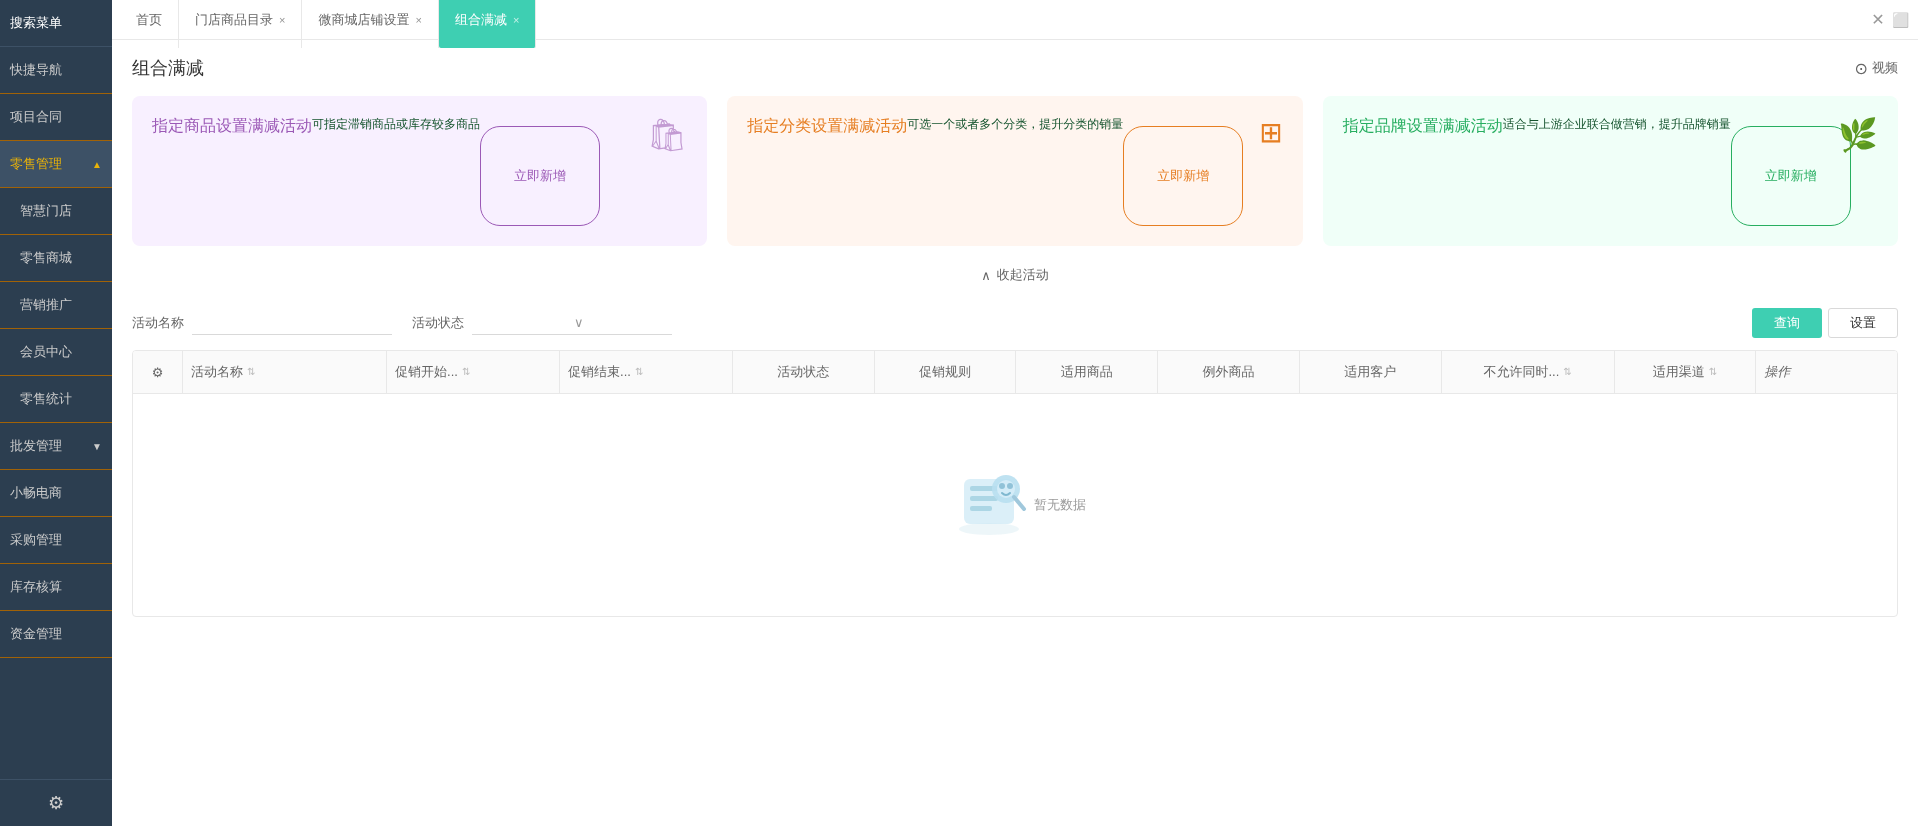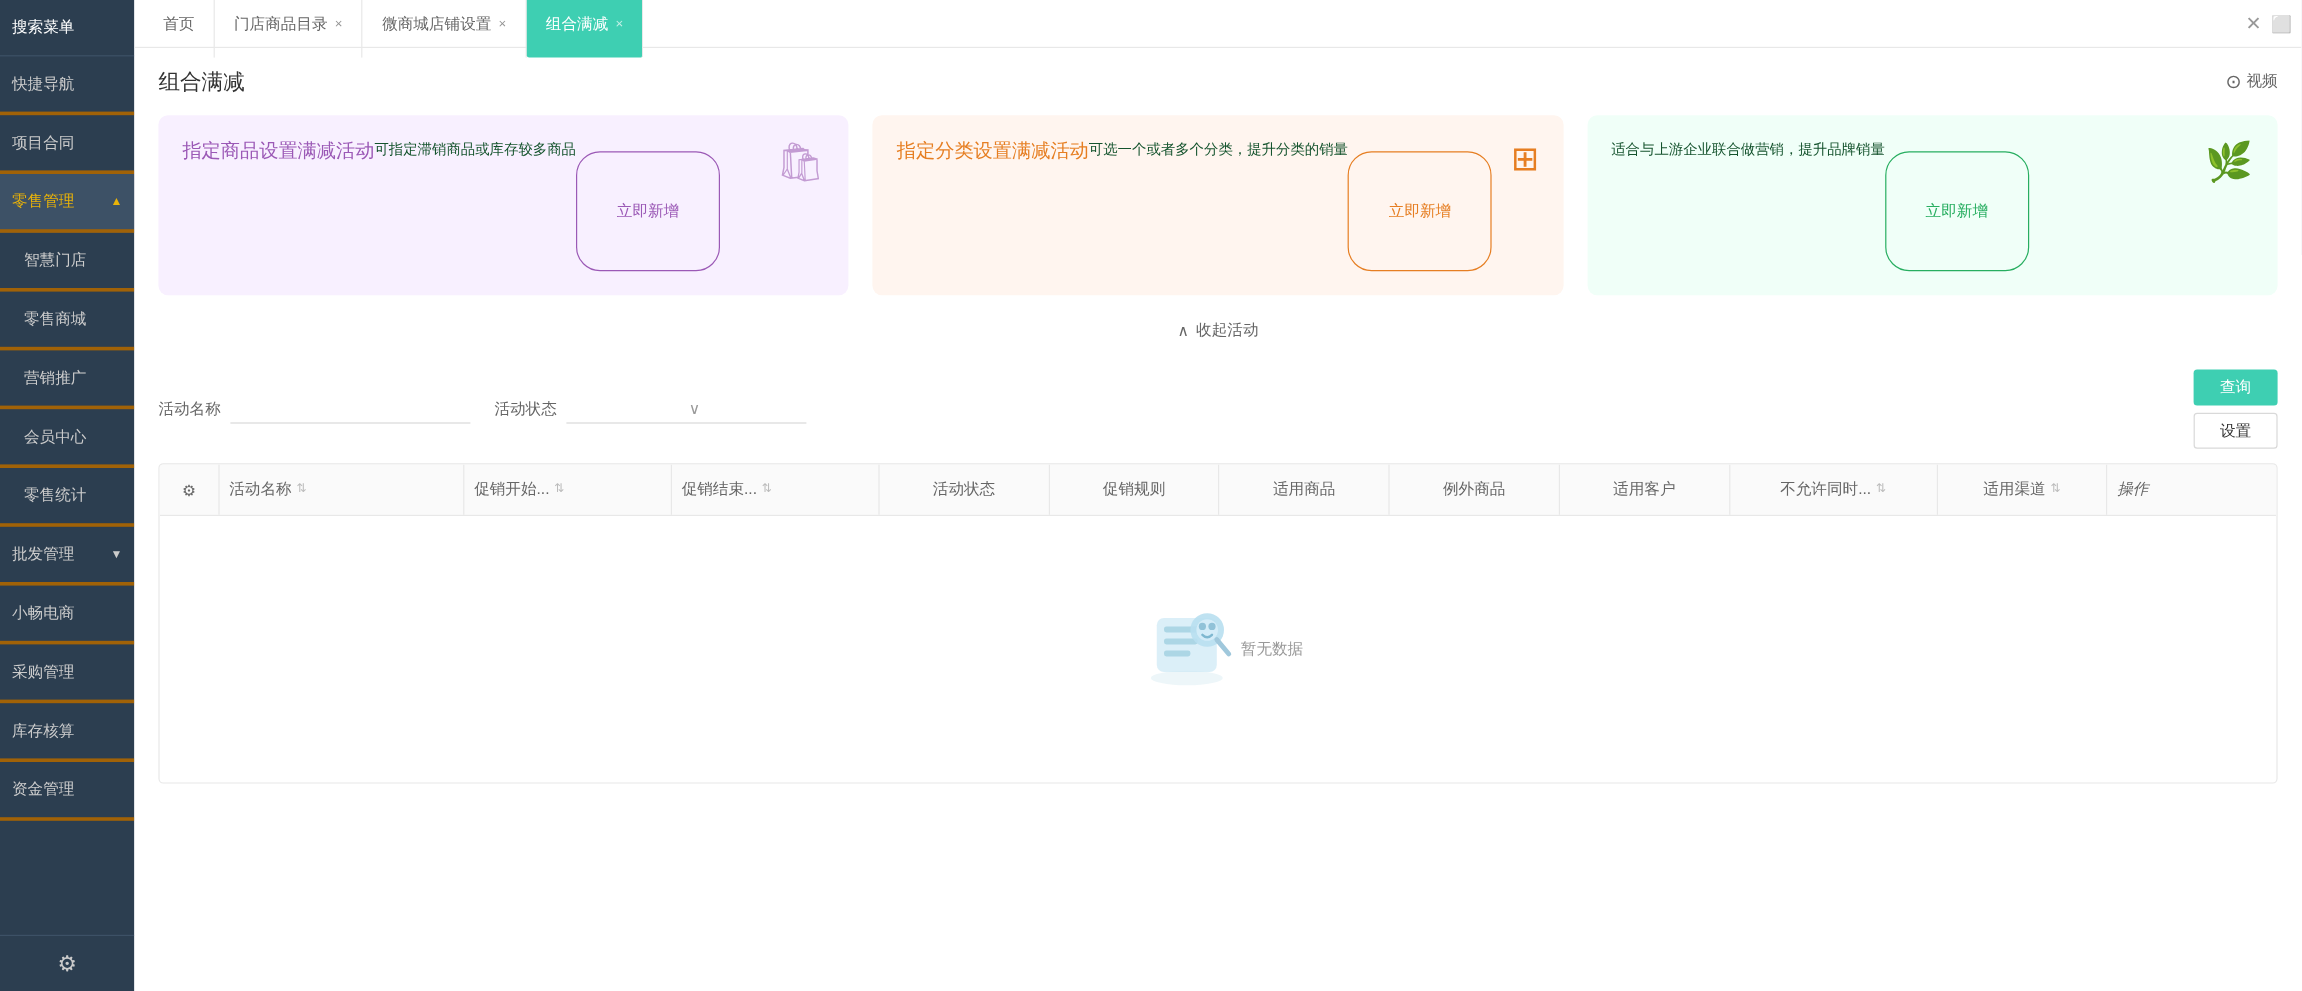--- a/index.html
+++ b/index.html
@@ -20,21 +20,21 @@
       color: #fff;
       font-size: 13px;
       cursor: pointer;
       border-bottom: 1px solid #3d5166;
     }
     .sidebar-item {
       padding: 14px 10px;
       color: #ccc;
       font-size: 13px;
       cursor: pointer;
-      border-bottom: 3px solid #a16207;
+      border-bottom: 1px solid #a16207;
       display: flex;
       align-items: center;
       justify-content: space-between;
     }
     .sidebar-item.active { background: #3d5166; color: #eab308; }
     .sidebar-bottom {
       margin-top: auto;
       padding: 12px 10px;
       border-top: 1px solid #3d5166;
       color: #ccc;
@@ -228,21 +228,21 @@
       gap: 4px;
       border-bottom: 1px solid #d9d9d9;
       padding: 4px 8px;
       cursor: pointer;
       width: 200px;
     }
     .search-select span { flex: 1; color: #999; font-size: 13px; }
     .search-actions {
       margin-left: auto;
       display: flex;
-      flex-direction: column;
+      flex-direction: row;
       gap: 6px;
     }
     .btn-query {
       background: #3ecfb2;
       color: #fff;
       border: none;
       padding: 6px 20px;
       border-radius: 3px;
       cursor: pointer;
       font-size: 13px;
@@ -414,20 +414,21 @@
       </div>
 
       <div class="card card-orange">
         <div class="card-title">指定分类设置满减活动</div>
         <div class="card-desc">可选一个或者多个分类，提升分类的销量</div>
         <span class="card-icon" style="color:#e67e22; font-size:28px;">⊞</span>
         <button class="card-btn">立即新增</button>
       </div>
 
       <div class="card card-green">
+        <div class="card-title">指定品牌设置满减活动</div>
         <div class="card-desc">适合与上游企业联合做营销，提升品牌销量</div>
         <span class="card-icon" style="color:#27ae60;">🌿</span>
         <button class="card-btn">立即新增</button>
       </div>
     </div>
 
     <div class="collapse-bar">
       <span>∧</span>
       <span>收起活动</span>
     </div>

